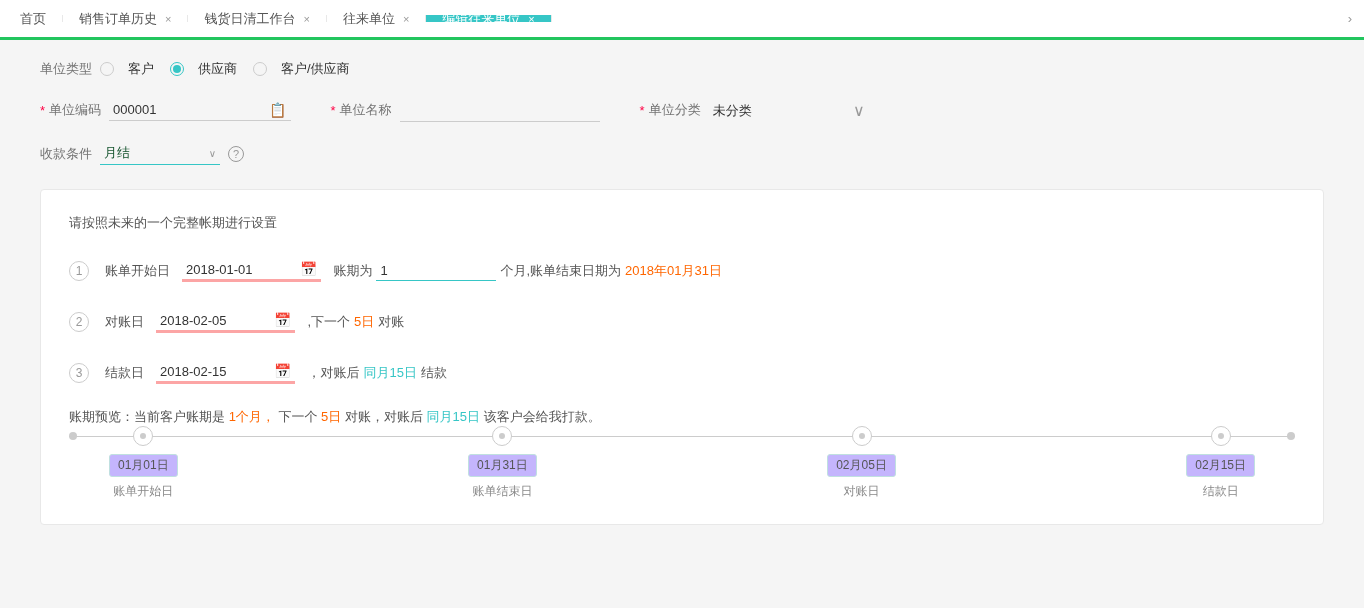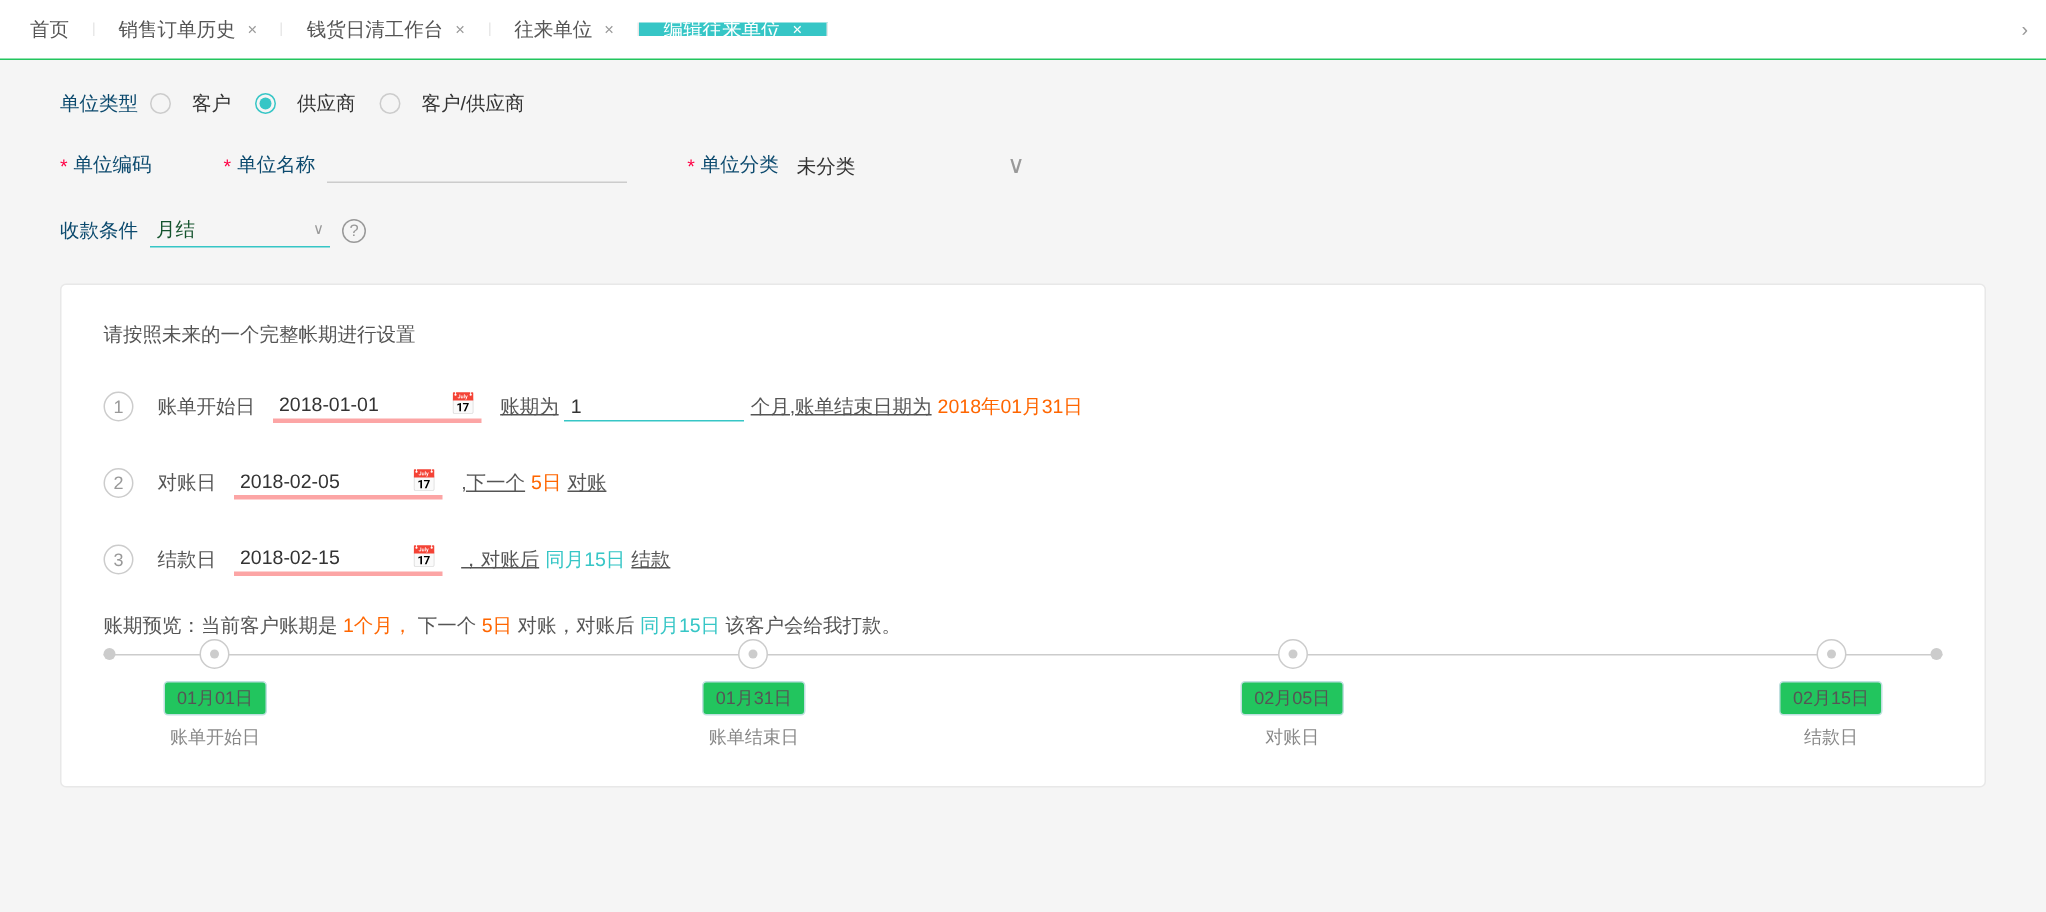--- a/index.html
+++ b/index.html
@@ -3,21 +3,21 @@
   <meta charset="utf-8">
   <style>
     * { box-sizing: border-box; margin: 0; padding: 0; }
     body { font-family: 'Microsoft YaHei', '微软雅黑', sans-serif; font-size: 13px; color: #333; background: #f5f5f5; }
 
     
     .tabs-bar {
       display: flex;
       align-items: center;
       background: #fff;
-      border-bottom: 1px solid #22c55e;
+      border-bottom: 3px solid #22c55e;
       height: 40px;
       padding: 15px 0;
     }
     .tab-item {
       display: flex;
       align-items: center;
       padding: 0 16px;
       height: 100%;
       font-size: 13px;
       color: #555;
@@ -63,21 +63,21 @@
       gap: 12px 0;
     }
 
     .field-group {
       display: flex;
       align-items: center;
       margin-right: 40px;
     }
 
     .field-label {
-      color: #0c4a6e;
+      color: #737373;
       margin-right: 8px;
       white-space: nowrap;
     }
     .required-star {
       color: #f04;
       margin-right: 4px;
     }
 
     
     .radio-group {
@@ -252,21 +252,21 @@
       color: #333;
       background: transparent;
       width: 110px;
     }
     .step-date-field .icon-cal {
       color: #36c6c6;
       cursor: pointer;
       font-size: 14px;
       margin-left: 4px;
     }
-    .step-text { color: #555; margin: 0 4px; white-space: nowrap; text-decoration: underline; }
+    .step-text { color: #555; margin: 0 4px; white-space: nowrap; }
     .step-input-field {
       border: none;
       border-bottom: 1px solid #36c6c6;
       outline: none;
       font-size: 13px;
       color: #333;
       background: transparent;
       width: 120px;
       padding: 2px 4px;
     }
@@ -325,21 +325,21 @@
       width: 6px;
       height: 6px;
       border-radius: 50%;
       background: #ccc;
     }
     .point-label {
       margin-top: 8px;
       font-size: 12px;
       color: #555;
       white-space: nowrap;
-      background: #22c55e;
+      background: #c4b5fd;
       border: 1px solid #c0e0e0;
       border-radius: 3px;
       padding: 2px 8px;
     }
     .point-desc {
       margin-top: 6px;
       font-size: 12px;
       color: #888;
       white-space: nowrap;
     }
@@ -400,20 +400,24 @@
           <span>客户/供应商</span>
         </label>
       </div>
     </div>
   </div>
 
   <div class="form-row" style="margin-bottom:20px;">
     <div class="field-group">
       <span class="required-star">*</span>
       <span class="field-label">单位编码</span>
+      <div class="field-with-icon">
+        <input type="text" value="000001" style="">
+        <span class="icon-cal">📋</span>
+      </div>
     </div>
     <div class="field-group">
       <span class="required-star">*</span>
       <span class="field-label">单位名称</span>
       <input type="text" class="input-field" style="width: 200px;">
     </div>
     <div class="field-group">
       <span class="required-star">*</span>
       <span class="field-label">单位分类</span>
       <div class="dropdown-field2">

